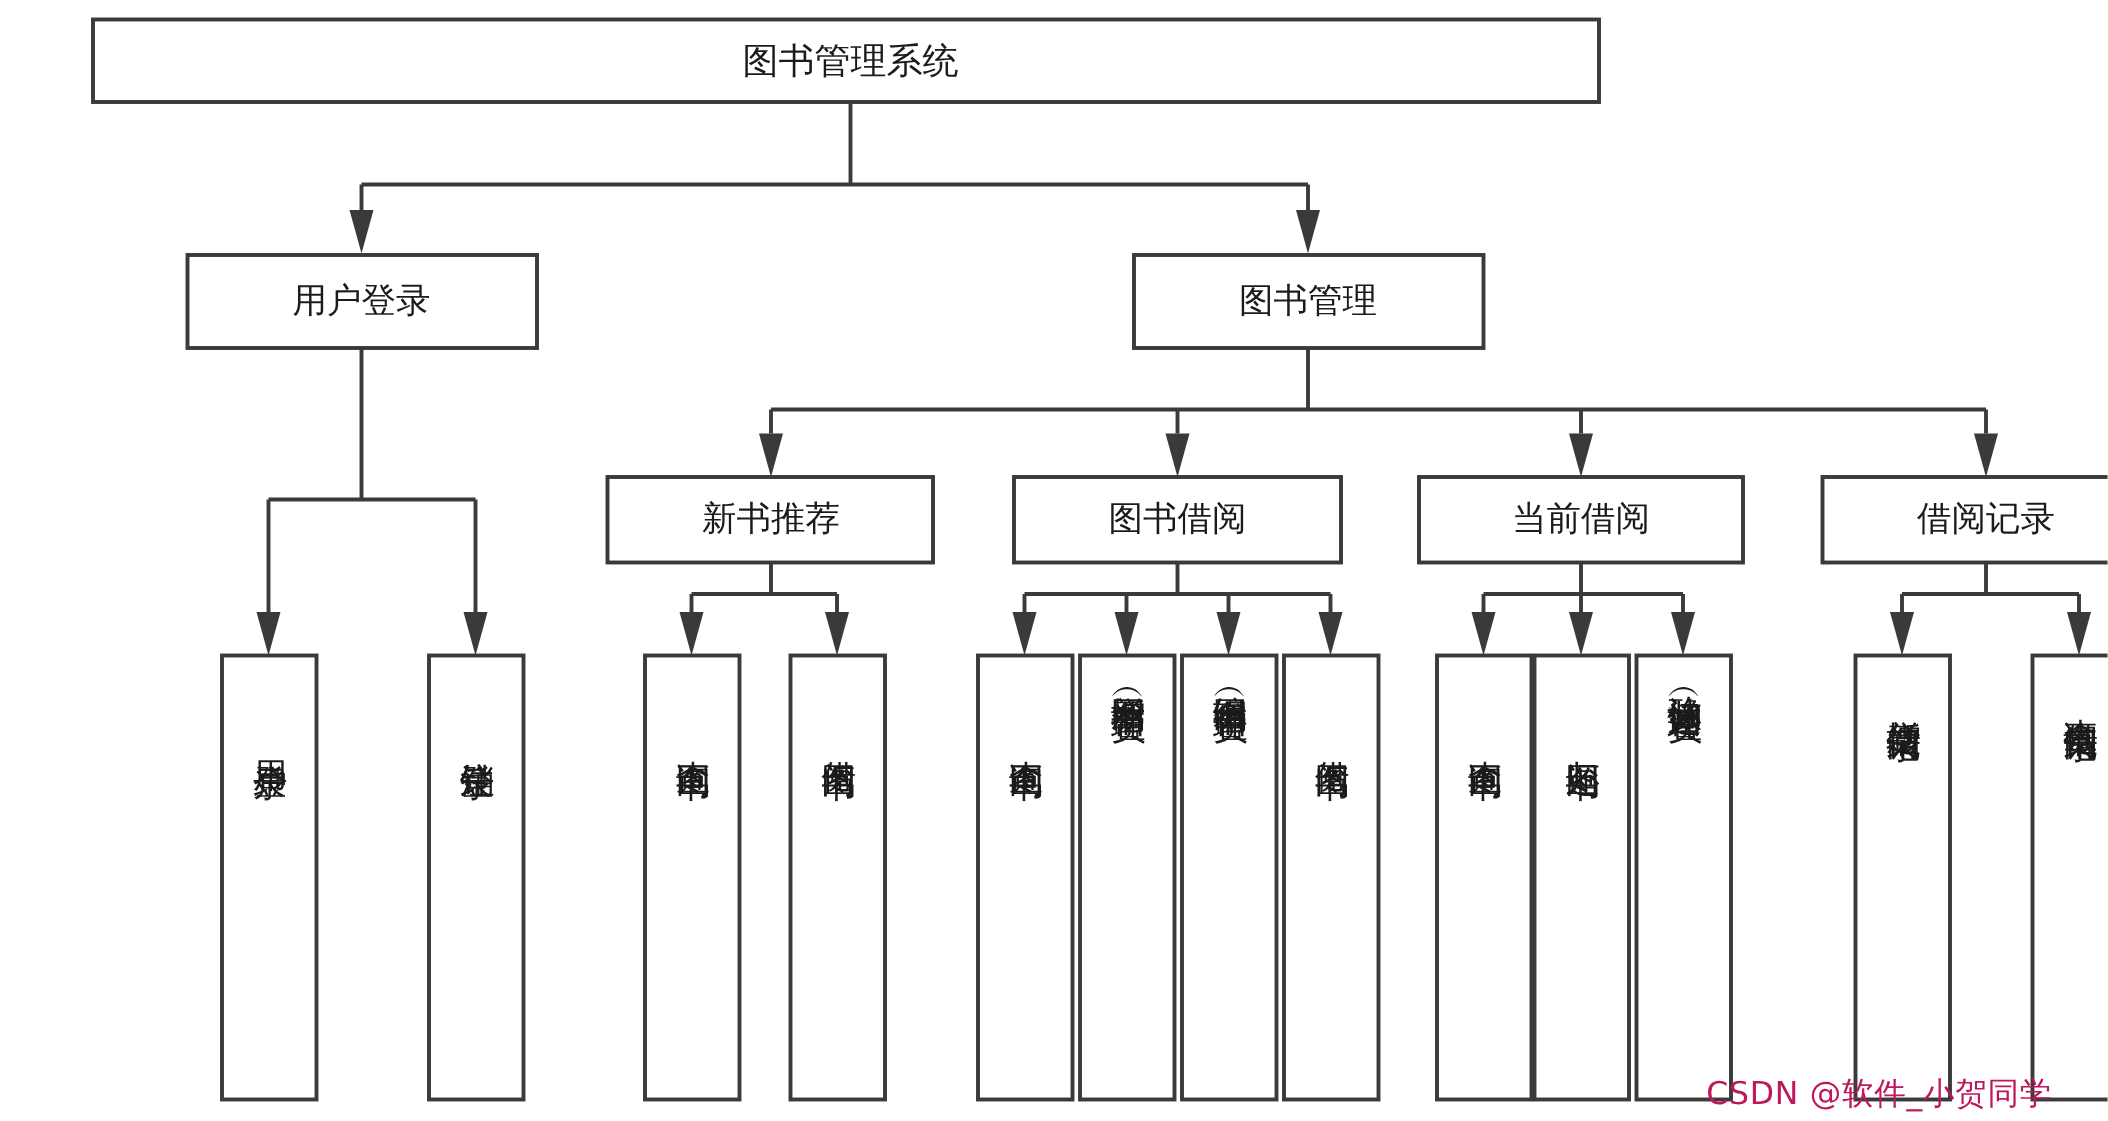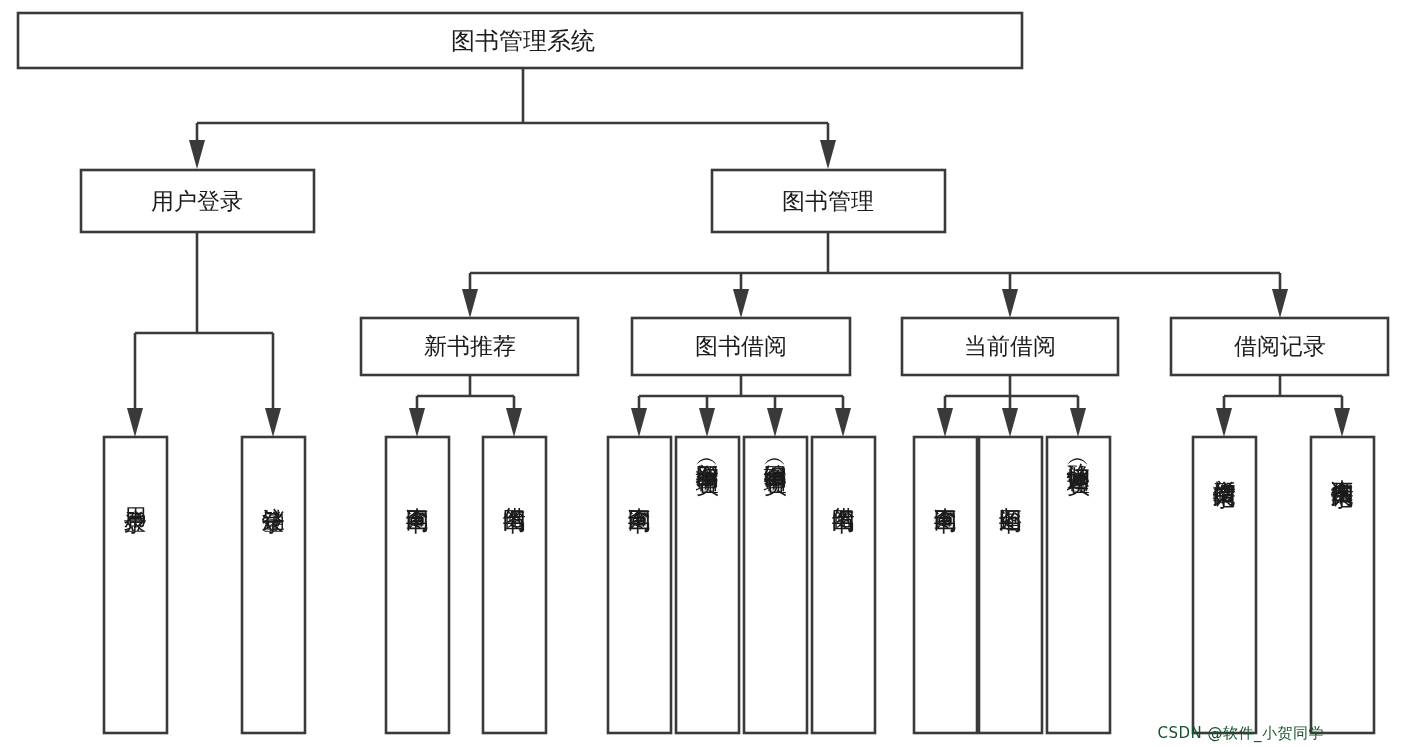--- a/index.html
+++ b/index.html
@@ -12,20 +12,21 @@
     width: 1405px;
     height: 747px;
     overflow: hidden;
     font-family: "DejaVu Sans", "Liberation Sans", sans-serif;
   }
   #diagram-root {
     position: relative;
     width: 1334px;
     height: 747px;
     background: #ffffff;
+    margin-left: 44px;
   }
   svg#diagram-svg {
     position: absolute;
     left: 0;
     top: 0;
     width: 1405px;
     height: 747px;
     display: block;
   }
   .node-box {
@@ -75,22 +76,22 @@
     letter-spacing: 1.5px;
     color: #1b1b1b;
     white-space: nowrap;
     text-align: center;
   }
   .watermark {
     position: absolute;
     right: 10px;
     bottom: 4px;
     font-family: "DejaVu Sans", "Liberation Sans", sans-serif;
-    font-size: 15px;
-    color: #14532d;
+    font-size: 21px;
+    color: #be185d;
     letter-spacing: 0.5px;
     white-space: nowrap;
   }
 </style>
 </head>
 <body>
 
 <div id="diagram-root">
 
   <svg id="diagram-svg" viewBox="0 0 1405 747" xmlns="http://www.w3.org/2000/svg">

